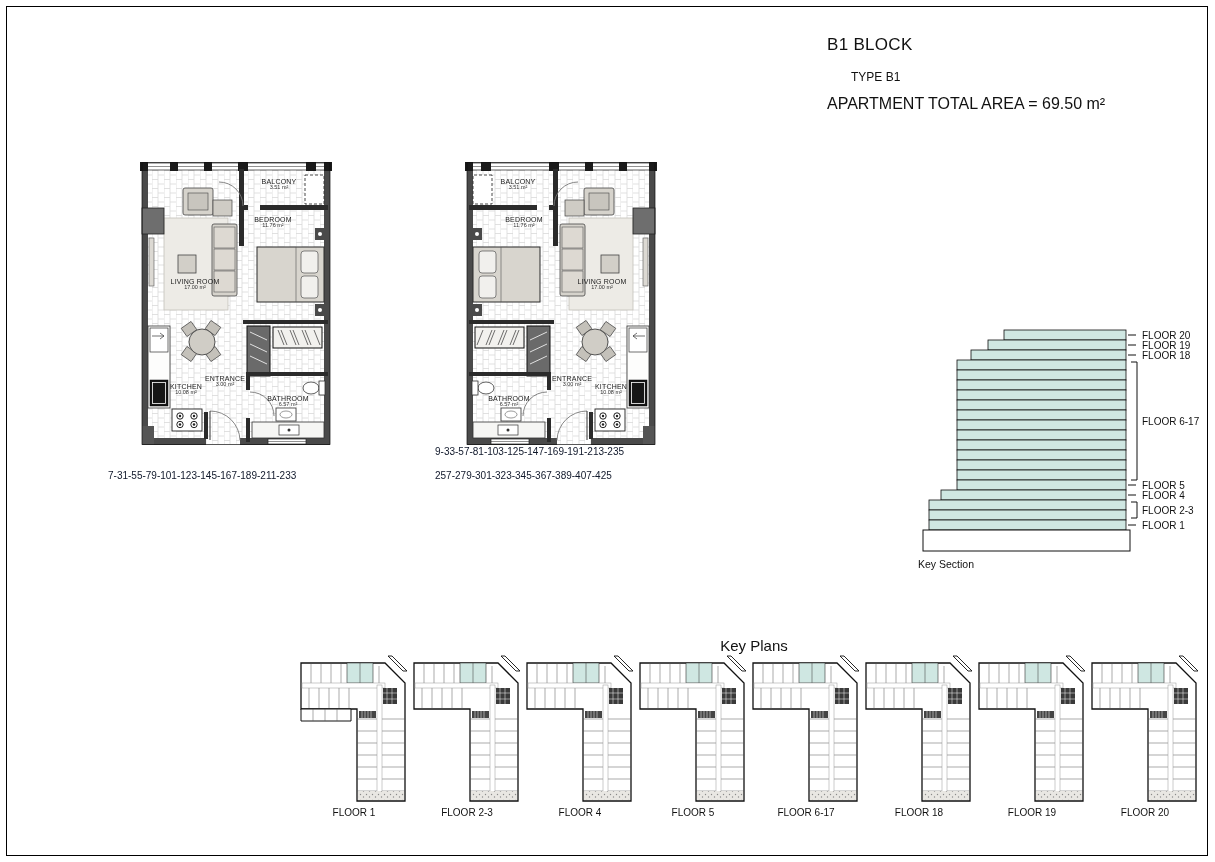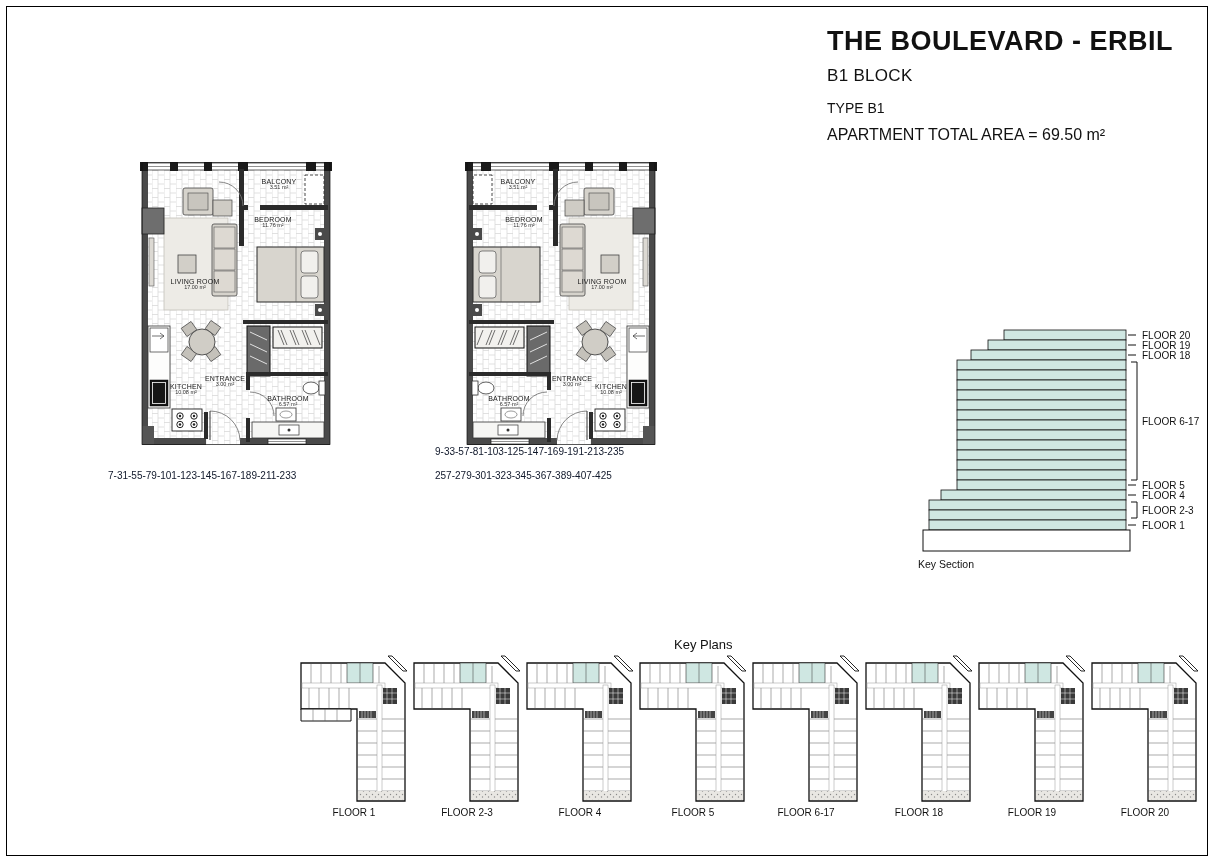--- a/index.html
+++ b/index.html
@@ -4,21 +4,21 @@
 <style>
   * { margin:0; padding:0; box-sizing:border-box; }
   html,body { background:#fff; }
   body { width:1215px; height:862px; position:relative; font-family:"Liberation Sans", sans-serif; color:#111; overflow:hidden; }
   .sheet-border { position:absolute; left:6px; top:6px; right:7px; bottom:6px; border:1.6px solid #000; pointer-events:none; }
 
   
   .title-block { position:absolute; left:827px; top:26px; width:370px; }
   .title-main { font-size:27px; font-weight:bold; letter-spacing:0.5px; white-space:nowrap; }
   .title-blockname { font-size:17px; margin-top:9px; letter-spacing:0.3px; }
-  .title-type { font-size:14px; margin-top:16px; line-height:13.5px; }
+  .title-type { font-size:12px; margin-top:16px; line-height:13.5px;margin-left:24px; }
   .title-area { font-size:16px; margin-top:10px; }
 
   
   .unit-plan { position:absolute; width:192px; height:288px; }
   .unit-plan svg { position:absolute; left:0; top:0; }
   .plan-left  { left:140px; top:160px; }
   .plan-right { left:465px; top:160px; }
   .room-label { position:absolute; transform:translateX(-50%); text-align:center; white-space:nowrap; line-height:1.05; }
   .room-name { font-size:7px; color:#1a1a1a; letter-spacing:0.2px; }
   .room-area { font-size:5.5px; color:#333; }
@@ -42,21 +42,21 @@
   .apt-numbers { position:absolute; font-size:10px; line-height:24px; white-space:nowrap; color:#0f172a; }
   .apt-left  { left:108px; top:464px; }
   .apt-right { left:435px; top:440px; }
 
   
   .key-section { position:absolute; left:910px; top:322px; width:300px; height:238px; }
   .key-section-caption { position:absolute; left:918px; top:558px; font-size:10.5px; }
   .key-section text { font-size:10px; fill:#111; font-family:"Liberation Sans", sans-serif; }
 
   
-  .key-plans-caption { position:absolute; left:674px; top:637px; width:160px; text-align:left; font-size:13px; }
+  .key-plans-caption { position:absolute; left:674px; top:637px; width:160px; text-align:center; font-size:15px; }
   .key-plan { position:absolute; top:655px; width:110px; }
   .key-plan svg { display:block; }
   .key-plan-label { margin-top:4px; text-align:center; font-size:10px; white-space:nowrap; }
   .kp1 { left:299px; } .kp2 { left:412px; } .kp3 { left:525px; } .kp4 { left:638px; }
   .kp5 { left:751px; } .kp6 { left:864px; } .kp7 { left:977px; } .kp8 { left:1090px; }
 </style>
 </head>
 <body>
 
 <div class="sheet-border"></div>
@@ -196,21 +196,20 @@
       <rect x="59" y="136" width="46" height="9" fill="url(#stipple)"></rect>
     </g>
     <g id="kp-annex">
       <path d="M2,54 H52 V66 H2 Z" fill="#fff" stroke="#111" stroke-width="1"></path>
       <path d="M14,54 V66 M26,54 V66 M38,54 V66" stroke="#555" stroke-width="0.5"></path>
     </g>
   </defs>
 </svg>
 
 <div class="title-block">
-  <div class="title-main">THE BOULEVARD - ERBIL</div>
   <div class="title-blockname">B1 BLOCK</div>
   <div class="title-type">
     <div>TYPE B1</div>
   </div>
   <div class="title-area">APARTMENT TOTAL AREA = 69.50 m²</div>
 </div>
 
 <div class="unit-plan plan-left">
   <svg width="192" height="288" viewBox="0 0 192 288">
     <use href="#unit-plan" xlink:href="#unit-plan"></use>

